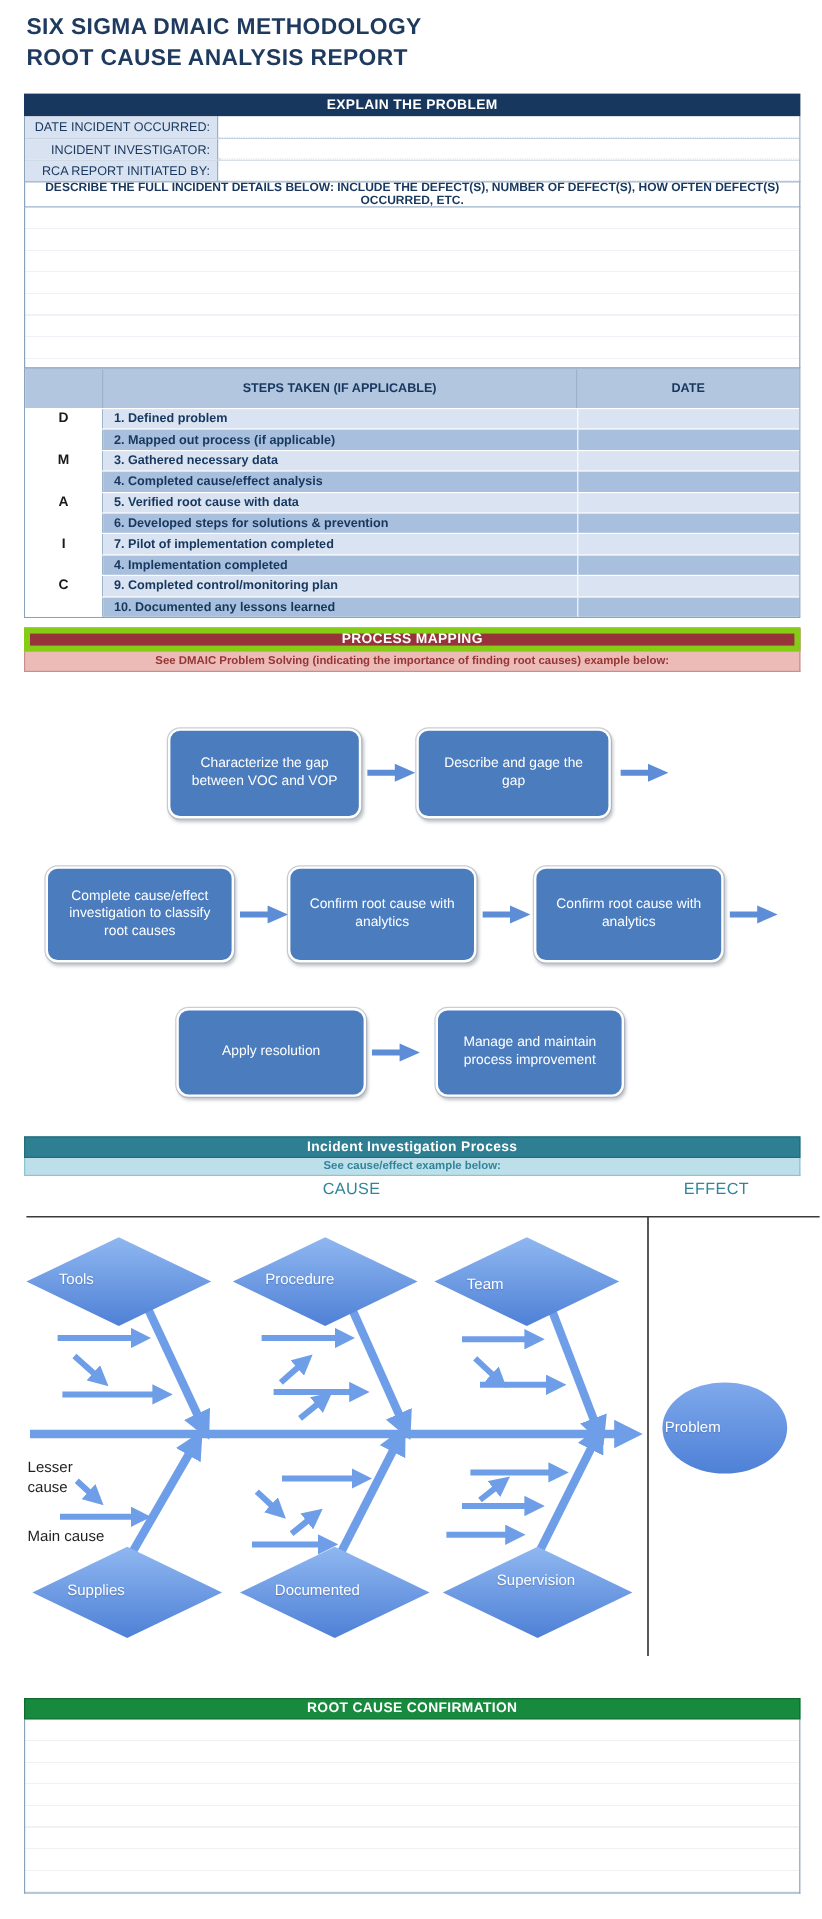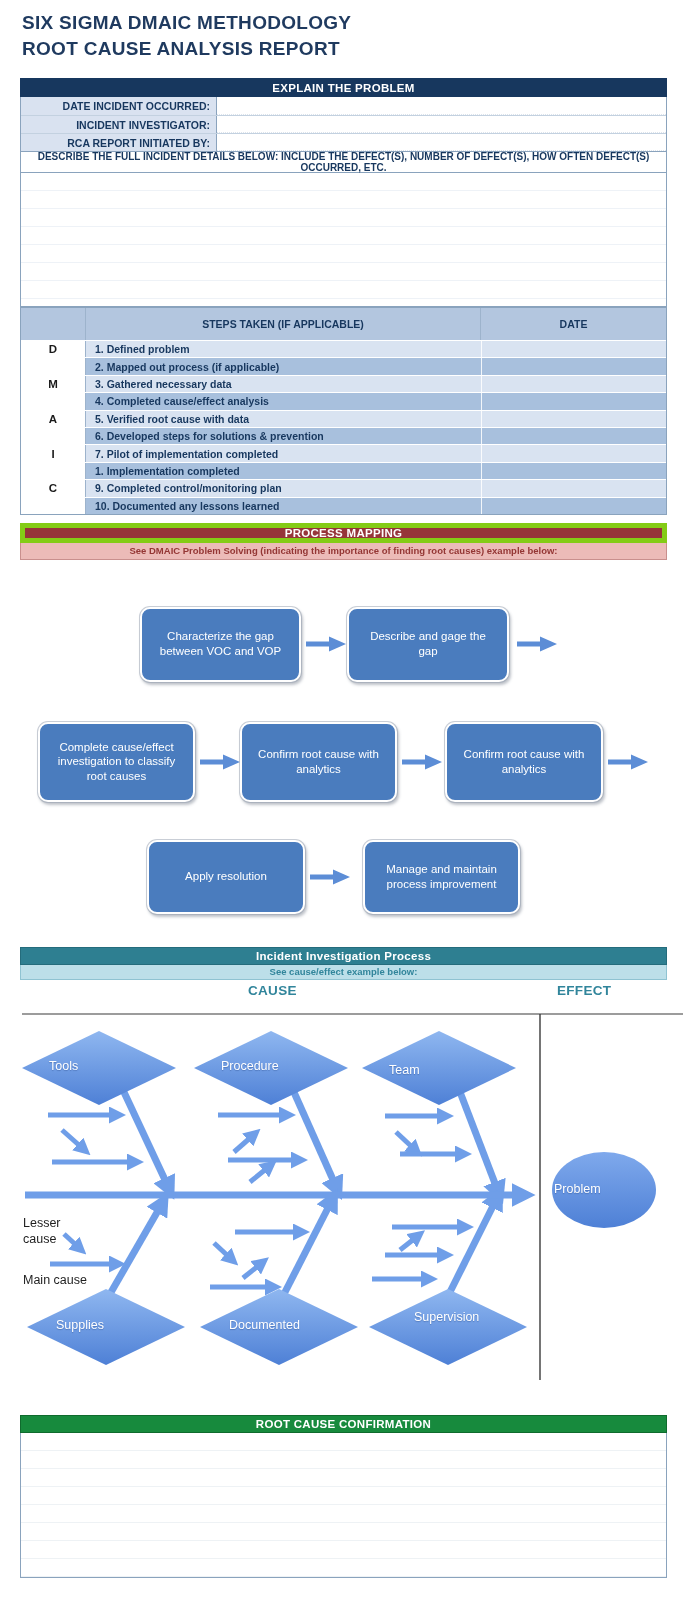--- a/index.html
+++ b/index.html
@@ -18,21 +18,21 @@
   .titles{padding:10px 0 0 22px}
   .titles h1{font-size:19px;letter-spacing:.3px;line-height:26px;color:var(--title);font-weight:bold}
   .content{margin-left:20px;width:647px}
   .bar{height:19px;display:flex;align-items:center;justify-content:center;
        color:#fff;font-weight:bold;font-size:11.5px;letter-spacing:.3px}
   .navy-bar{background:var(--navy);margin-top:16px}
   .subbar{display:flex;align-items:center;justify-content:center;font-weight:bold;font-size:9.5px}
   .fields{border:1px solid var(--border);border-top:none}
   .frow{display:flex;height:18px}
   .frow + .frow{border-top:1px solid #c3d1e0}
-  .flabel{width:196px;background:var(--label-cell);color:var(--navy);font-weight:bold;font-size:10.5px;
+  .flabel{width:161px;background:var(--label-cell);color:var(--navy);font-weight:normal;font-size:10.5px;
           display:flex;align-items:center;justify-content:flex-end;padding-right:6px;border-right:1px solid var(--border)}
   .finput{flex:1;background:#fff;border-bottom:1px dotted #dde4ec}
   .describe{height:21px;border:1px solid var(--border);border-top:none;display:flex;align-items:center;
             justify-content:center;color:var(--navy);font-weight:bold;font-size:10px;text-align:center}
   .bigbox{height:134px;border:1px solid var(--border);border-top:none;
           background:repeating-linear-gradient(180deg,#fff 0 17px,#eef2f7 17px 18px)}
   
   .steps{border:1px solid var(--border);margin-top:0}
   .shead{display:flex;height:32px;background:var(--thead)}
   .shead .c1{width:65px;border-right:1px solid #9db3cc}
@@ -51,21 +51,21 @@
   .flow{position:relative;width:685px;height:387px}
   .fbox{position:absolute;background:var(--box-blue);border:2px solid #fff;border-radius:10px;
         box-shadow:0 0 0 1px rgba(150,160,175,.5),1.5px 2.5px 3px rgba(110,120,135,.45);
         display:flex;align-items:center;justify-content:center;text-align:center;
         color:#fff;font-size:11.5px;line-height:1.3;padding:4px 10px}
   .farrow{position:absolute}
   
   .teal-bar{background:var(--teal);height:18px;margin-top:0;border:1px solid #246戸0;border:1px solid #246c7c}
   .lteal-bar{background:var(--light-teal);height:15px;color:var(--teal-text);border:1px solid #8fc3d2;border-top:none}
   .ce-row{position:relative;width:685px;height:22px}
-  .ce-row .lbl{position:absolute;top:3px;text-align:left;color:var(--teal-text);font-weight:bold;font-size:13.5px;letter-spacing:.3px}
+  .ce-row .lbl{position:absolute;top:3px;text-align:center;color:var(--teal-text);font-weight:normal;font-size:13.5px;letter-spacing:.3px}
   
   .fishbone{position:relative;width:685px;height:380px}
   .fishbone svg{position:absolute;left:0;top:0}
   .dlabel{position:absolute;color:#fff;font-size:12.5px;text-shadow:0 1px 1px rgba(30,60,120,.35)}
   .klabel{position:absolute;color:#1f1f1f;font-size:12.5px;line-height:16px}
   .sup{word-break:break-all;line-height:15px}
   .green-bar{background:var(--green);margin-top:33px;height:18px;border:1px solid #0f6b2d}
   .lgreen-bar{background:var(--light-green);height:17px;color:var(--green-text);border:1px solid #a8bd77;border-top:none}
   .confirm-box{height:145px;border:1px solid var(--border);border-top:none;
           background:repeating-linear-gradient(180deg,#fff 0 17px,#eef2f5 17px 18px)}
@@ -133,21 +133,21 @@
       <div class="step">6. Developed steps for solutions &amp; prevention</div>
       <div class="date"></div>
     </div>
     <div class="srow odd">
       <div class="phase">I</div>
       <div class="step">7. Pilot of implementation completed</div>
       <div class="date"></div>
     </div>
     <div class="srow even">
       <div class="phase"></div>
-      <div class="step">1. Implementation completed</div>
+      <div class="step">4. Implementation completed</div>
       <div class="date"></div>
     </div>
     <div class="srow odd">
       <div class="phase">C</div>
       <div class="step">9. Completed control/monitoring plan</div>
       <div class="date"></div>
     </div>
     <div class="srow even">
       <div class="phase"></div>
       <div class="step">10. Documented any lessons learned</div>

